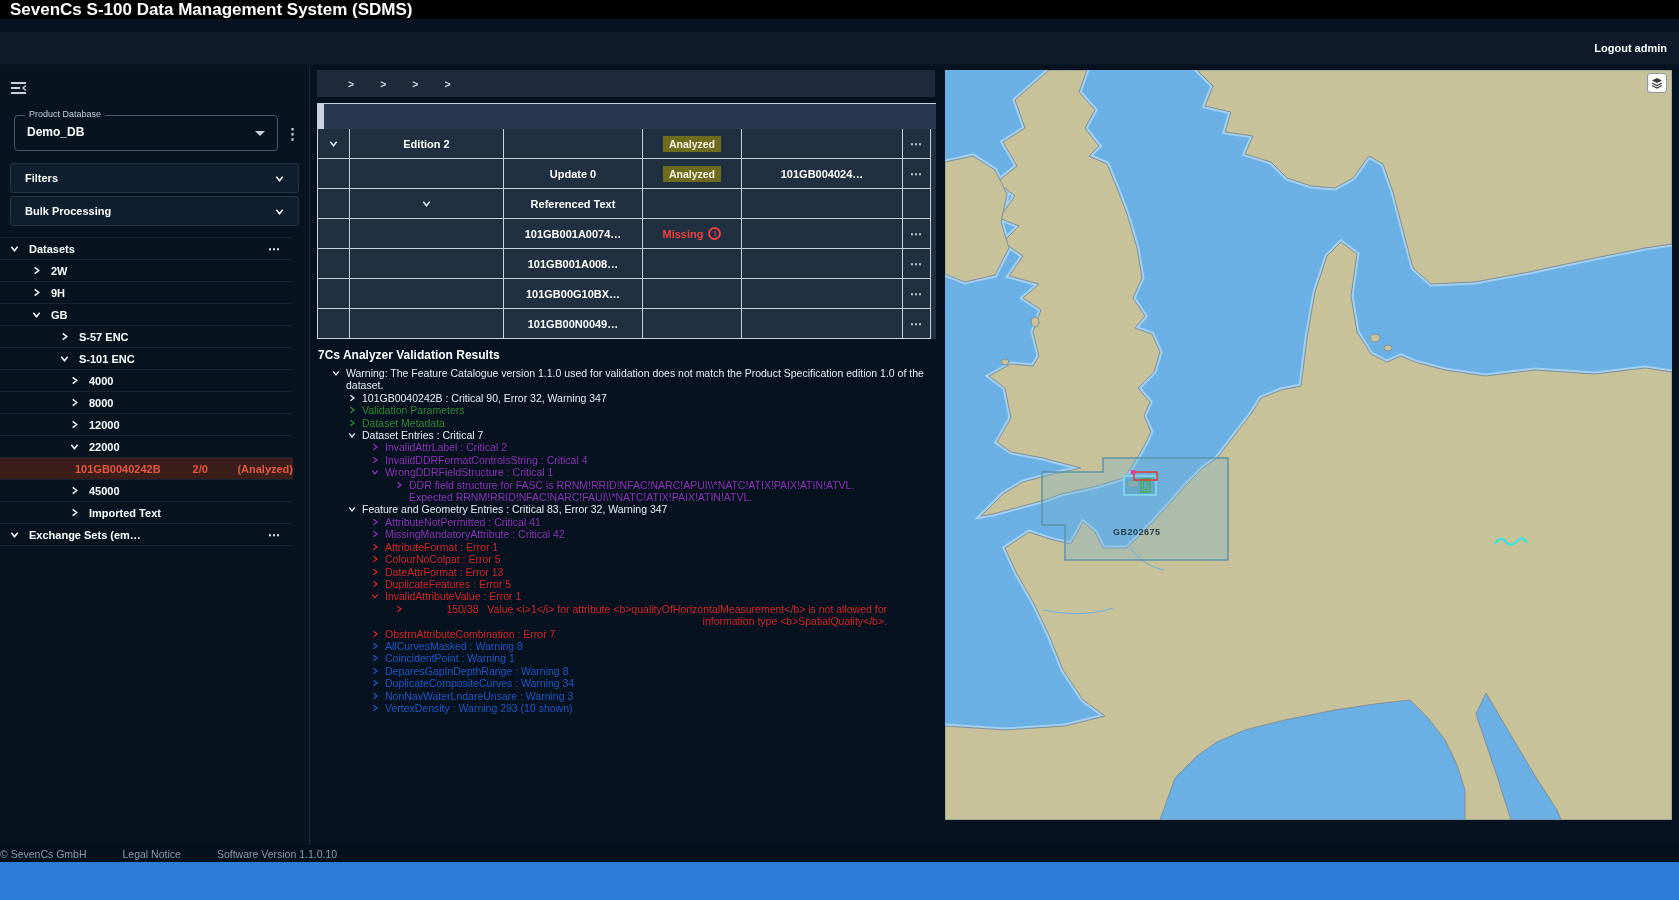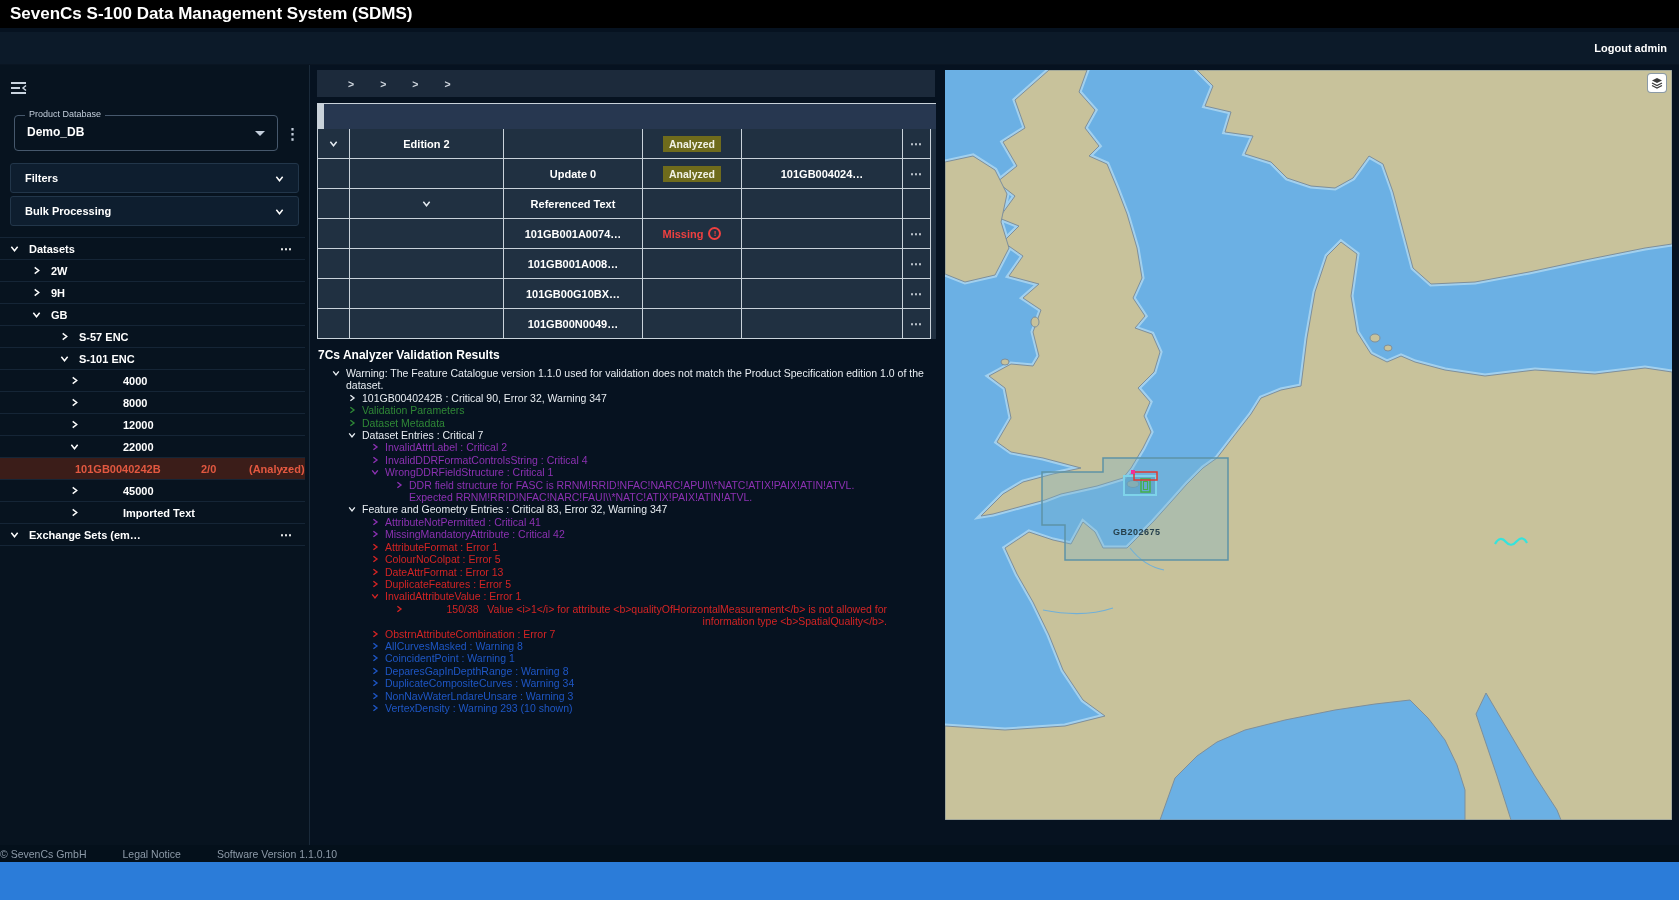--- a/index.html
+++ b/index.html
@@ -2,21 +2,21 @@
 <html style="--accent_red: #e03a28; --selected_red: #e25840; --badge_olive: #6f6b1c; --missing_red: #ef4040; --green: #2f8836; --purple: #8c31b2; --error_red: #d32424; --warning_blue: #1e56c4; --sea_blue: #6bb0e4; --land_khaki: #c8c29b; --overlay_teal: #7ed3ea; --cyan_track: #35e3dc; --bottom_strip_blue: #2b7cd9;"><head>
 <meta charset="utf-8">
 <style>
   html,body{margin:0;padding:0;}
   body{
     width:1679px;height:900px;position:relative;overflow:hidden;
     background:#061220;font-family:"Liberation Sans",sans-serif;
     -webkit-font-smoothing:antialiased;
   }
   
-  .titlebar{position:absolute;left:0;top:0;width:100%;height:28px;background:#000;
+  .titlebar{position:absolute;left:0;top:0;width:100%;height:19px;background:#000;
     display:flex;align-items:center;box-sizing:border-box;padding-left:10px;}
   .titlebar span{color:#fff;font-size:17px;font-weight:bold;}
   .navbar{position:absolute;left:0;top:32px;width:100%;height:33px;background:#0c1a29;
     display:flex;align-items:center;justify-content:space-between;box-sizing:border-box;
     padding:0 12px;border-bottom:1px solid #0a1522;}
   .nav-left{display:flex;gap:17px;}
   .nav-item{color:#fff;font-size:11px;font-weight:bold;cursor:pointer;text-decoration:none;}
   .nav-item.active{color:var(--accent_red,#e03a28);}
   .nav-right{color:#fff;font-size:11px;font-weight:bold;cursor:pointer;}
 
@@ -29,25 +29,25 @@
   .pdb-label{position:absolute;top:-7px;left:10px;background:#07131f;padding:0 4px;
     font-size:9px;color:#c3cedb;}
   .pdb-value{position:absolute;left:12px;top:0;line-height:33px;font-size:12px;font-weight:bold;color:#fff;}
   .caret{position:absolute;right:12px;top:15px;width:0;height:0;border-left:5px solid transparent;
     border-right:5px solid transparent;border-top:5px solid #c3cedb;}
   .kebab{position:absolute;top:60px;right:9px;color:#c3cedb;font-size:15px;font-weight:bold;cursor:pointer;}
   .acc{position:absolute;left:10px;right:10px;height:30px;background:#0e1e2f;border:1px solid #22364a;
     border-radius:3px;display:flex;align-items:center;justify-content:space-between;box-sizing:border-box;
     padding:0 14px;color:#fff;font-size:11px;font-weight:bold;cursor:pointer;}
   .acc.acc1{top:98px;} .acc.acc2{top:131px;}
-  .tree{position:absolute;top:172px;left:0;right:4px;border-top:1px solid #152536;}
+  .tree{position:absolute;top:172px;left:0;right:16px;border-top:1px solid #152536;}
   .trow{height:22px;display:flex;align-items:center;border-bottom:1px solid #152536;
     color:#fff;font-size:11px;font-weight:bold;position:relative;cursor:pointer;box-sizing:border-box;}
   .tree .ind0{padding-left:10px;} .tree .ind1{padding-left:32px;} .tree .ind2{padding-left:60px;}
-  .tree .ind3{padding-left:70px;gap:34px;} .tree .ind4{padding-left:56px;}
+  .tree .ind3{padding-left:70px;} .tree .ind4{padding-left:56px;}
   svg.chev{width:9px;height:9px;flex:none;}
   .trow svg.chev{margin-right:10px;}
   .chev-down svg.chev{transform:rotate(90deg);}
   .chev-none svg.chev{visibility:hidden;}
   .tdots{position:absolute;right:12px;display:none;font-weight:bold;letter-spacing:1px;font-size:12px;}
   .has-dots .tdots{display:block;}
   .trow.selected{background:#3b1d19;color:var(--selected_red,#e25840);}
   .trow.selected .tlabel{width:126px;}
   .trow.selected .textra1{width:48px;}
 

